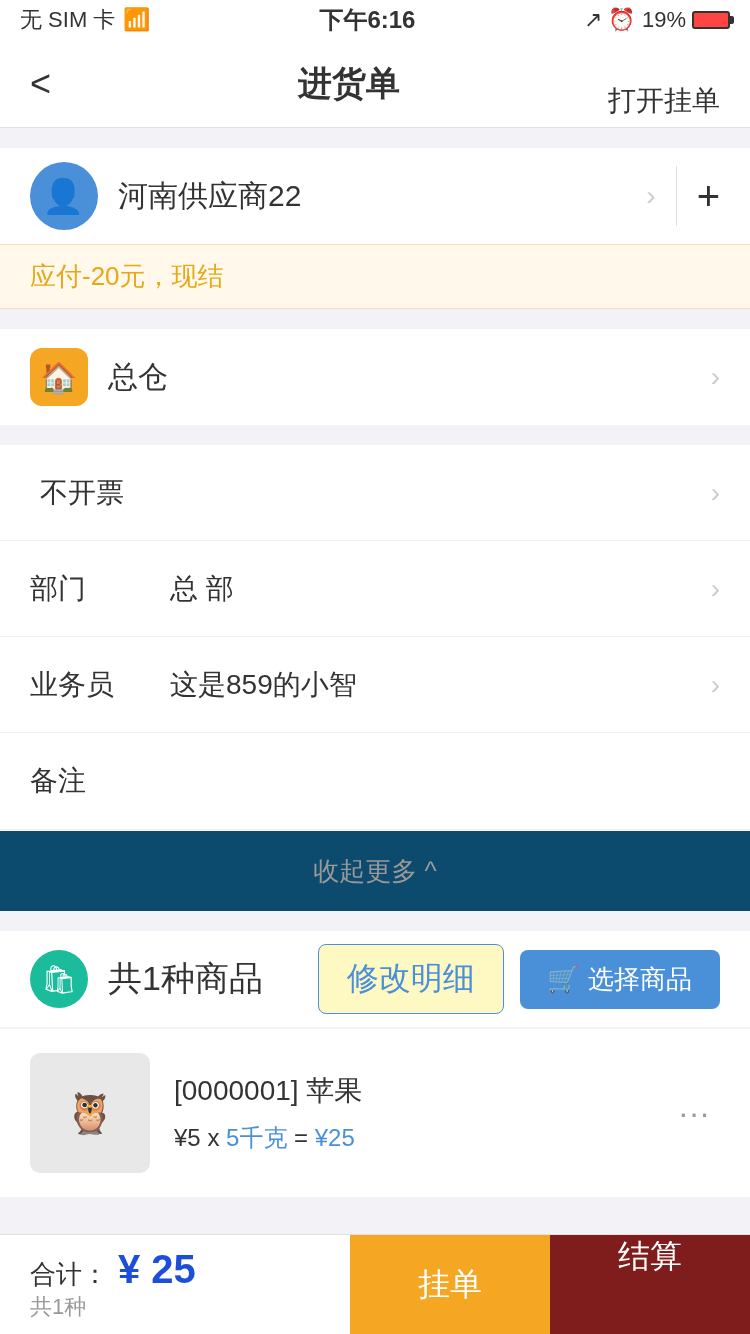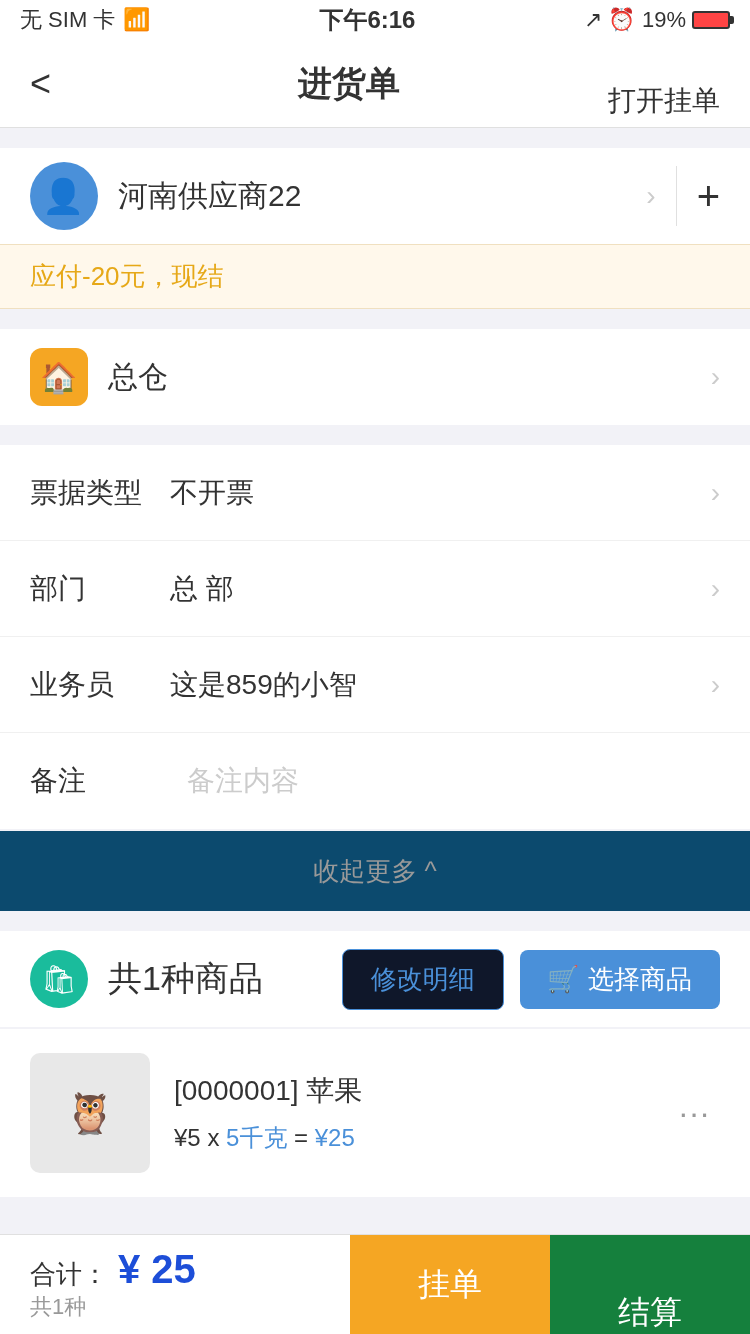--- a/index.html
+++ b/index.html
@@ -243,24 +243,24 @@
       flex-shrink: 0;
     }
     .products-count {
       flex: 1;
       font-size: 34px;
       color: #333;
     }
     .btn-outline {
       border: 1.5px solid #4a90d9;
       color: #4a90d9;
-      background: #0f172a;
+      background: #fef9c3;
       border-radius: 8px;
       padding: 12px 28px;
-      font-size: 26px;
+      font-size: 32px;
       cursor: pointer;
       margin-right: 16px;
     }
     .btn-blue {
       background: #4a90d9;
       color: #fff;
       border: none;
       border-radius: 8px;
       padding: 12px 28px;
       font-size: 26px;
@@ -353,25 +353,25 @@
       color: #fff;
       font-size: 32px;
       display: flex;
       align-items: center;
       justify-content: center;
       cursor: pointer;
     }
     .footer-btn-checkout {
       width: 200px;
       height: 100px;
-      background: #15803d;
+      background: #7f1d1d;
       color: #fff;
       font-size: 32px;
       display: flex;
-      align-items: flex-end;
+      align-items: flex-start;
       justify-content: center;
       cursor: pointer;
     }
     .bottom-pad { height: 120px; }
   </style>
 </head>
 <body>
 
 <div class="status-bar">
   <div class="status-bar-left">
@@ -412,37 +412,35 @@
 <div class="warehouse-row section">
   <div class="warehouse-icon">
     <span>🏠</span>
   </div>
   <span class="warehouse-name">总仓</span>
   <span class="chevron-right">›</span>
 </div>
 
 <div class="form-section">
   <div class="form-row">
-    <span class="form-label">票据类型</span>
     <span class="form-value">不开票</span>
     <span class="chevron-right">›</span>
   </div>
   <div class="form-row">
     <span class="form-label">部门</span>
     <span class="form-value">总 部</span>
     <span class="chevron-right">›</span>
   </div>
   <div class="form-row">
     <span class="form-label">业务员</span>
     <span class="form-value">这是859的小智</span>
     <span class="chevron-right">›</span>
   </div>
   <div class="form-row">
     <span class="form-label">备注</span>
-    <span class="form-value placeholder">备注内容</span>
   </div>
 </div>
 
 <div class="collapse-row">
   <span class="collapse-text">收起更多 ^</span>
 </div>
 
 <div class="products-header">
   <div class="products-icon">
     <span>🛍</span>

